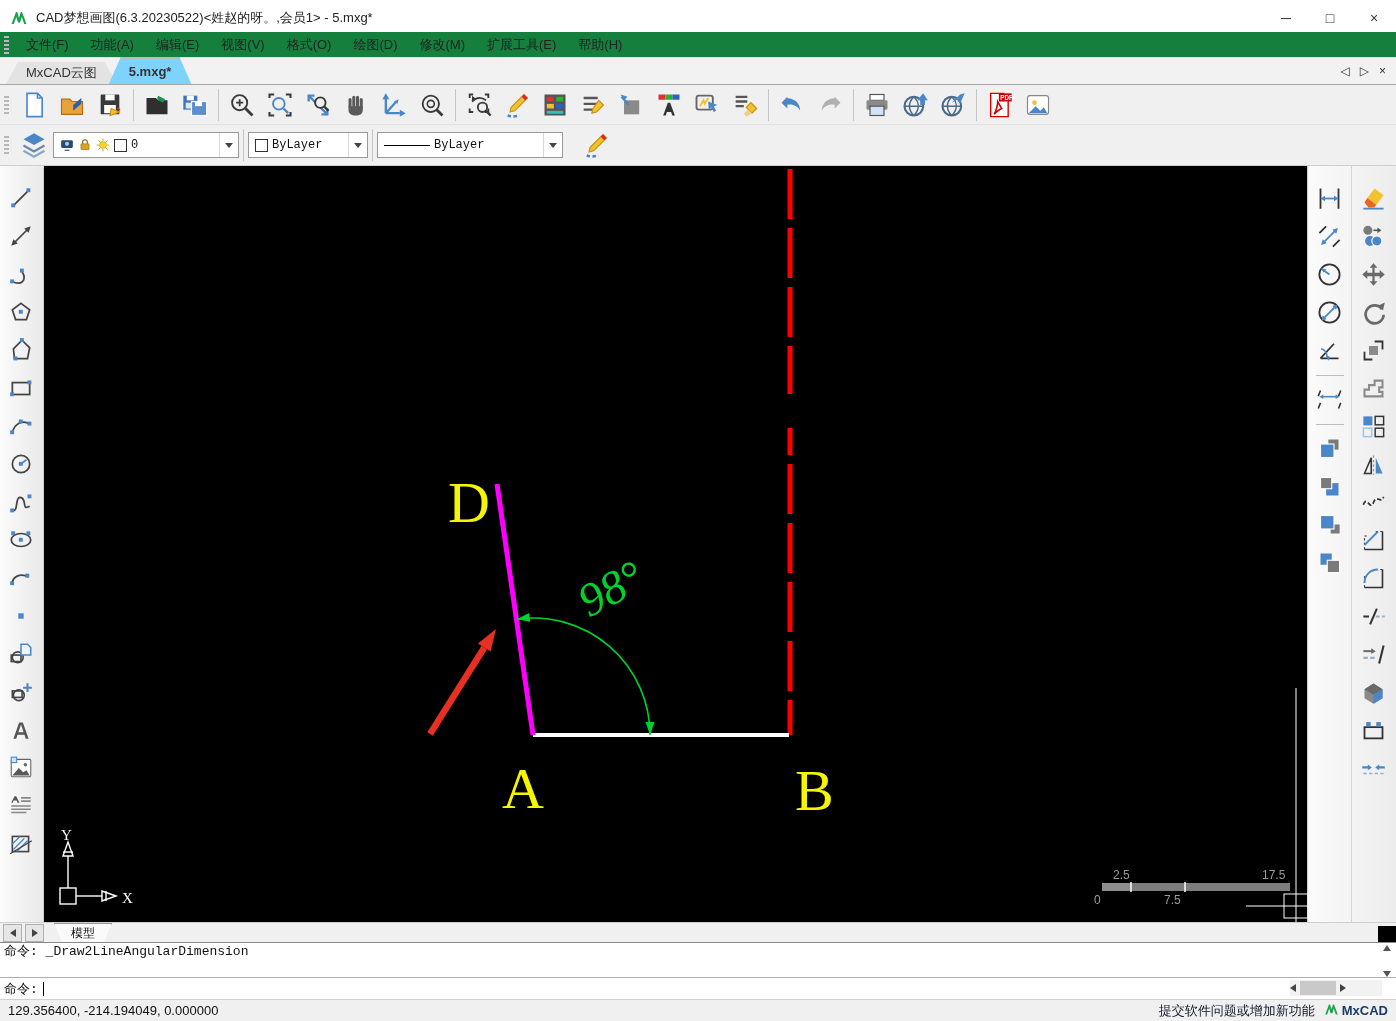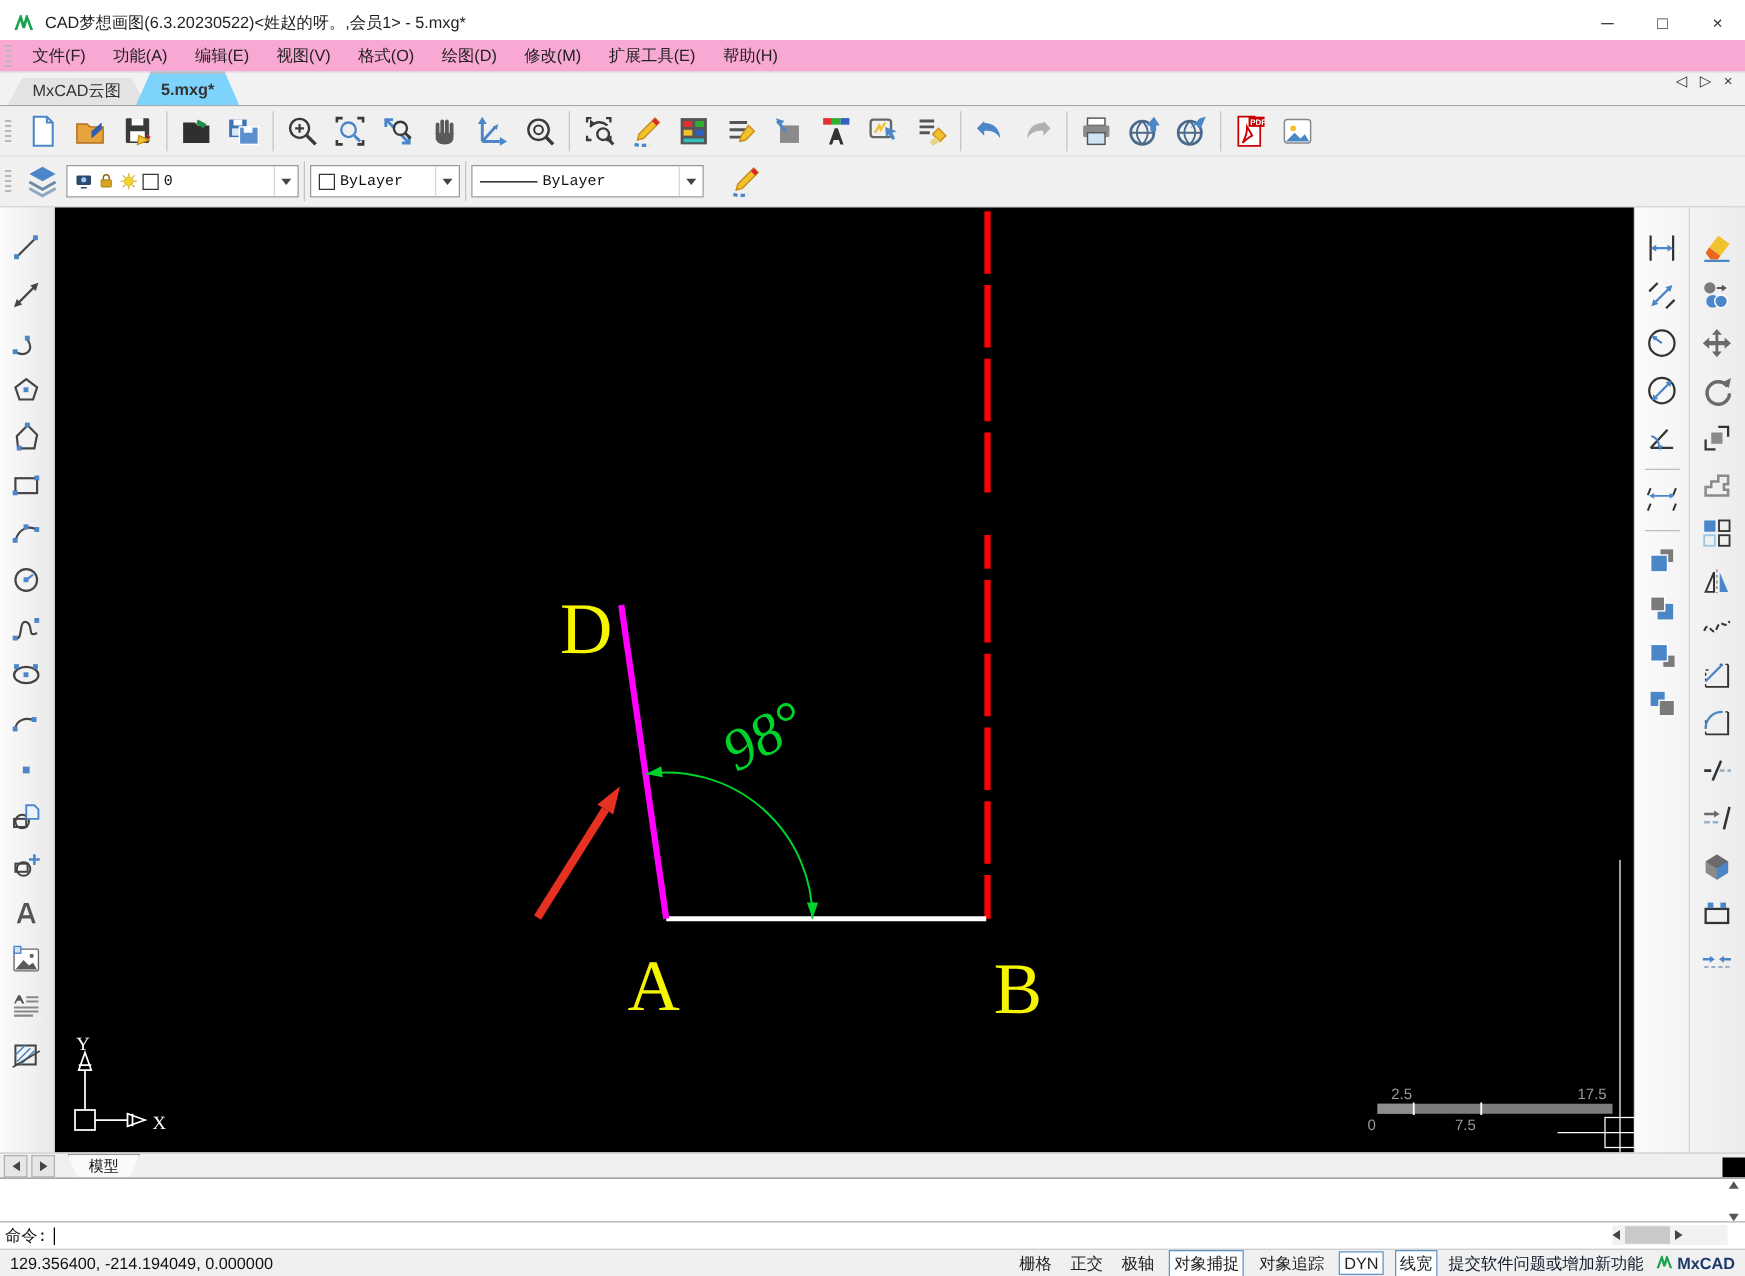--- a/index.html
+++ b/index.html
@@ -4,25 +4,25 @@
 <style>
   html,body{margin:0;padding:0;background:#d8d8d8;}
   body{width:1396px;height:1021px;position:relative;font-family:"Liberation Sans",sans-serif;font-size:13px;color:#111;overflow:hidden;}
   .row{position:absolute;left:0;width:1396px;box-sizing:border-box;}
   
   #titlebar{top:0;height:37px;background:#fff;display:flex;align-items:center;border-bottom:1px solid #e2e2e2;}
   #app-icon{margin:0 8px 0 10px;display:flex;}
   #win-title{flex:1;font-size:13px;color:#222;white-space:nowrap;overflow:hidden;}
   .winctl{width:44px;height:32px;display:flex;align-items:center;justify-content:center;font-size:14px;color:#333;cursor:default;}
   
-  #menubar{top:32px;height:26px;background:#f9a8d4;display:flex;align-items:center;border-bottom:1px solid #e0e0e0;}
+  #menubar{top:32px;height:26px;background:#15803d;display:flex;align-items:center;border-bottom:1px solid #e0e0e0;}
   .grip{width:5px;height:18px;margin:0 6px 0 4px;background:repeating-linear-gradient(180deg,#b8b8b8 0 2px,transparent 2px 4px);}
   .menu-item{padding:3px 11px;color:#222;}
   
-  #tabbar{top:58px;height:27px;background:#f2f2f2;border-bottom:1px solid #a8a8a8;display:flex;align-items:flex-start;}
+  #tabbar{top:58px;height:27px;background:#f2f2f2;border-bottom:1px solid #a8a8a8;display:flex;align-items:center;}
   #tabs{display:flex;align-items:flex-end;height:100%;padding-left:6px;}
   .tab{height:22px;line-height:22px;padding:0 20px;margin-right:-8px;background:#e3e3e3;color:#333;clip-path:polygon(12px 0,calc(100% - 12px) 0,100% 100%,0 100%);font-size:13px;}
   .tab.active{background:#7dd3fc;font-weight:bold;height:25px;line-height:25px;border-top:2px solid #bcbcbc;}
   #tab-nav{margin-left:auto;display:flex;align-items:center;gap:10px;padding-right:10px;color:#333;font-size:12px;}
   .tabnav{cursor:default;}
   
   #toolbar1{top:85px;height:40px;background:#f0f0f0;display:flex;align-items:center;border-bottom:1px solid #e3e3e3;}
   #toolbar1-btns{display:flex;align-items:center;}
   .tbtn{width:38px;height:36px;border:0;background:transparent;display:flex;align-items:center;justify-content:center;padding:0;}
   .tbtn .ic{width:28px;height:28px;}
@@ -748,48 +748,40 @@
     </span>
   <span class="mnav">
       <span class="tri-right"></span>
     </span>
   <span id="model-tab">模型</span>
   <span id="model-corner"></span>
 </div>
 
 <div class="row" id="cmd">
   <div id="cmd-history">
+    <div class="cmd-line">命令: _Draw2LineAngularDimension</div>
     <div id="vscroll">
       <span class="tri-up"></span>
       <span class="tri-dn"></span>
     </div>
   </div>
   <div id="cmd-input">
     <span>命令:</span>
     <span class="caret"></span>
     <div id="hscroll">
       <span class="tri-left"></span>
       <span class="thumb"></span>
       <span class="tri-right"></span>
     </div>
   </div>
 </div>
 
 <div class="row" id="statusbar">
   <span id="coords">129.356400, -214.194049, 0.000000</span>
   <div id="status-right">
-    <span id="status-toggles" style="display:flex;gap:9px;align-items:center;">
-        <span class="toggle">栅格</span>
-        <span class="toggle">正交</span>
-        <span class="toggle">极轴</span>
-        <span class="toggle boxed">对象捕捉</span>
-        <span class="toggle">对象追踪</span>
-        <span class="toggle boxed">DYN</span>
-        <span class="toggle boxed">线宽</span>
-      </span>
     <span id="status-link" style="color: #0f172a;">提交软件问题或增加新功能</span>
     <span id="brand">
       <span id="brand-icon"><svg width="15" height="15" viewBox="0 0 24 24">
             <path d="M2 20L8 4h1.6l2.4 8 2.4-8H16l6 16h-3l-3.4-9.5L13.4 18h-2.8L8.4 10.5 5 20z" fill="#18a24b"></path>
           </svg></span>
       <span>MxCAD</span>
     </span>
   </div>
 </div>
 

